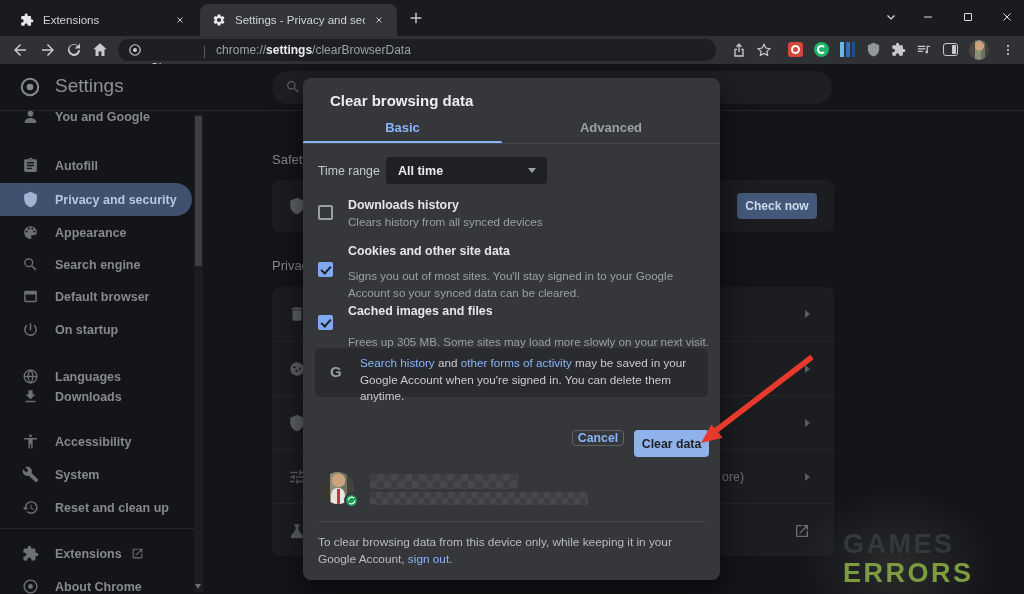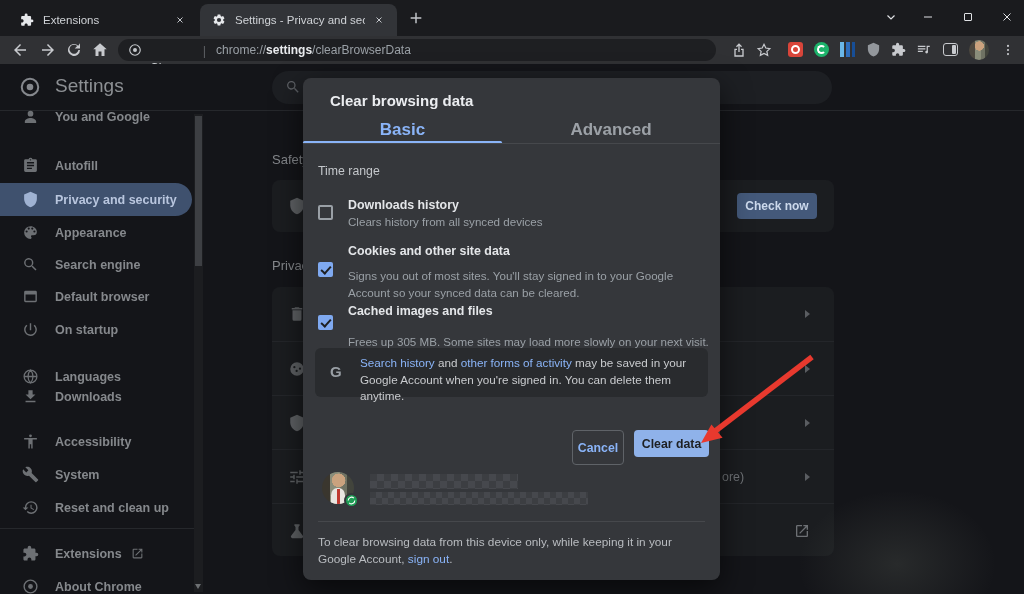--- a/index.html
+++ b/index.html
@@ -82,40 +82,40 @@
   .prow .frag{position:absolute;left:450px;top:20px;font-size:12.4px;color:#6f7276;}
   .prow .extlink{position:absolute;left:522px;top:19px;width:16px;height:16px;color:#6d7074;}
 
   #glow{position:absolute;left:690px;top:370px;width:334px;height:224px;background:radial-gradient(closest-side at 62% 58%,rgba(175,185,165,0.13),rgba(175,185,165,0) 78%);}
   #watermark{position:absolute;left:843px;top:466px;font-weight:bold;font-size:27px;letter-spacing:2.5px;line-height:29px;white-space:nowrap;}
   #watermark .l1{color:#34383c;} #watermark .l2{color:#7d9b40;}
 
   
   #dialog{position:absolute;left:303px;top:78px;width:417px;height:502px;background:#35373b;border-radius:8px;box-shadow:0 10px 30px rgba(0,0,0,.6);z-index:40;}
   #dialog-title{position:absolute;left:27px;top:14px;font-size:15px;font-weight:bold;color:#ebedf0;}
-  .dtab{position:absolute;top:42px;height:22px;text-align:center;font-size:17px;font-weight:bold;}
+  .dtab{position:absolute;top:42px;height:22px;text-align:center;font-size:13px;font-weight:bold;}
   #dtab-basic{left:0;width:199px;color:#8ab4f8;}
   #dtab-advanced{left:199px;width:218px;color:#9ca1a7;}
   #dtab-underline{position:absolute;left:0;top:63px;width:199px;height:3px;background:#8ab4f8;border-radius:2px;}
   #dtab-line{position:absolute;left:0;top:65px;width:417px;height:1px;background:#46484c;}
   #time-range-label{position:absolute;left:15px;top:86px;font-size:12.3px;color:#c4c7cb;}
   #time-range-select{position:absolute;left:83px;top:79px;width:161px;height:27px;background:#1e2023;border-radius:4px;}
   #time-range-select .val{position:absolute;left:12px;top:7px;font-size:12.5px;font-weight:bold;color:#e8eaed;}
   #time-range-select .caret{position:absolute;right:11px;top:11px;width:0;height:0;border-left:4.5px solid transparent;border-right:4.5px solid transparent;border-top:5px solid #9aa0a6;}
   .cb{position:absolute;left:15px;width:15px;height:15px;border-radius:2px;}
   .cb.un{border:2px solid #9aa0a6;background:transparent;}
   .cb.checked{background:#7fa9f0;}
   .cb.checked::after{content:"";position:absolute;left:4.5px;top:1.5px;width:4px;height:8px;border:solid #1e2023;border-width:0 2px 2px 0;transform:rotate(42deg);}
   .ctitle{position:absolute;left:45px;font-size:12.4px;font-weight:bold;color:#e4e6e9;white-space:nowrap;}
   .cdesc{position:absolute;left:45px;width:364px;font-size:11.6px;color:#9aa0a6;line-height:16.5px;}
   #notice-box{position:absolute;left:12px;top:270px;width:393px;height:49px;background:#292b2e;border-radius:6px;}
   #notice-box .g{position:absolute;left:15px;top:15px;font-size:15px;font-weight:bold;color:#9aa0a6;}
   #notice-box .txt{position:absolute;left:45px;top:7px;width:340px;font-size:11.7px;line-height:16.5px;color:#c9cbce;}
   a.blue, .blue-link{color:#8ab4f8;cursor:pointer;}
-  #cancel-btn{position:absolute;left:269px;top:352px;width:52px;height:35px;border:1px solid #5f6368;border-radius:4px;background:transparent;color:#8ab4f8;font-size:12.3px;font-weight:bold;display:flex;align-items:center;justify-content:center;}
+  #cancel-btn{position:absolute;left:269px;top:352px;width:52px;height:16px;border:1px solid #5f6368;border-radius:4px;background:transparent;color:#8ab4f8;font-size:12.3px;font-weight:bold;display:flex;align-items:center;justify-content:center;}
   #clear-data-btn{position:absolute;left:331px;top:352px;width:75px;height:27px;border-radius:4px;background:#8fb2ea;color:#1e2023;font-size:12.3px;font-weight:bold;display:flex;align-items:center;justify-content:center;}
   #dialog-avatar{position:absolute;left:19px;top:394px;width:32px;height:32px;border-radius:50%;overflow:hidden;
     background:radial-gradient(circle at 52% 26%,#caa27e 0 23%,transparent 24%),linear-gradient(90deg,#3a362e 0 26%,#8a8d7a 26% 56%,#6f7263 56% 78%,#42443c 78%);}
   #dialog-avatar::before{content:"";position:absolute;left:28%;top:50%;width:44%;height:50%;background:#e9e6e1;border-radius:45% 45% 0 0;}
   #dialog-avatar::after{content:"";position:absolute;left:47%;top:52%;width:8%;height:48%;background:#bf3a31;}
   #sync-badge{position:absolute;left:41px;top:415px;width:15px;height:15px;border-radius:50%;background:#1f9d55;border:2px solid #35373b;color:#fff;}
   .mosaic{position:absolute;background:repeating-conic-gradient(#46484d 0% 25%,#3c3e42 0% 50%) 0 0/14px 14px;}
   #mosaic-name{left:67px;top:396px;width:148px;height:15px;}
   #mosaic-email{left:67px;top:414px;width:218px;height:13px;background-size:12px 12px;}
   #dialog-divider{position:absolute;left:15px;top:443px;width:387px;height:1px;background:#46484c;}
@@ -465,30 +465,38 @@
           </span>
         <span class="ic extlink">
             <svg viewBox="0 0 24 24" fill="currentColor">
               <path d="M19 19H5V5h7V3H5a2 2 0 0 0-2 2v14a2 2 0 0 0 2 2h14c1.1 0 2-.9 2-2v-7h-2v7zM14 3v2h3.59l-9.83 9.83 1.41 1.41L19 6.41V10h2V3h-7z"></path>
             </svg>
           </span>
       </div>
     </div>
 
     <div id="glow"></div>
+    <div id="watermark">
+      <div class="l1">GAMES</div>
+      <div class="l2">ERRORS</div>
+    </div>
   </div>
 
   <div id="dialog">
     <div id="dialog-title">Clear browsing data</div>
     <div class="dtab" id="dtab-basic">Basic</div>
     <div class="dtab" id="dtab-advanced">Advanced</div>
     <div id="dtab-underline"></div>
     <div id="dtab-line"></div>
 
     <div id="time-range-label">Time range</div>
+    <div id="time-range-select">
+      <span class="val">All time</span>
+      <span class="caret"></span>
+    </div>
 
     <span class="cb un" style="top:127px"></span>
     <div class="ctitle" style="top:120px">Downloads history</div>
     <div class="cdesc" style="top:136px">Clears history from all synced devices</div>
 
     <span class="cb checked" style="top:184px"></span>
     <div class="ctitle" style="top:166px">Cookies and other site data</div>
     <div class="cdesc" style="top:190px">Signs you out of most sites. You'll stay signed in to your Google Account so your synced data can be cleared.</div>
 
     <span class="cb checked" style="top:237px"></span>

